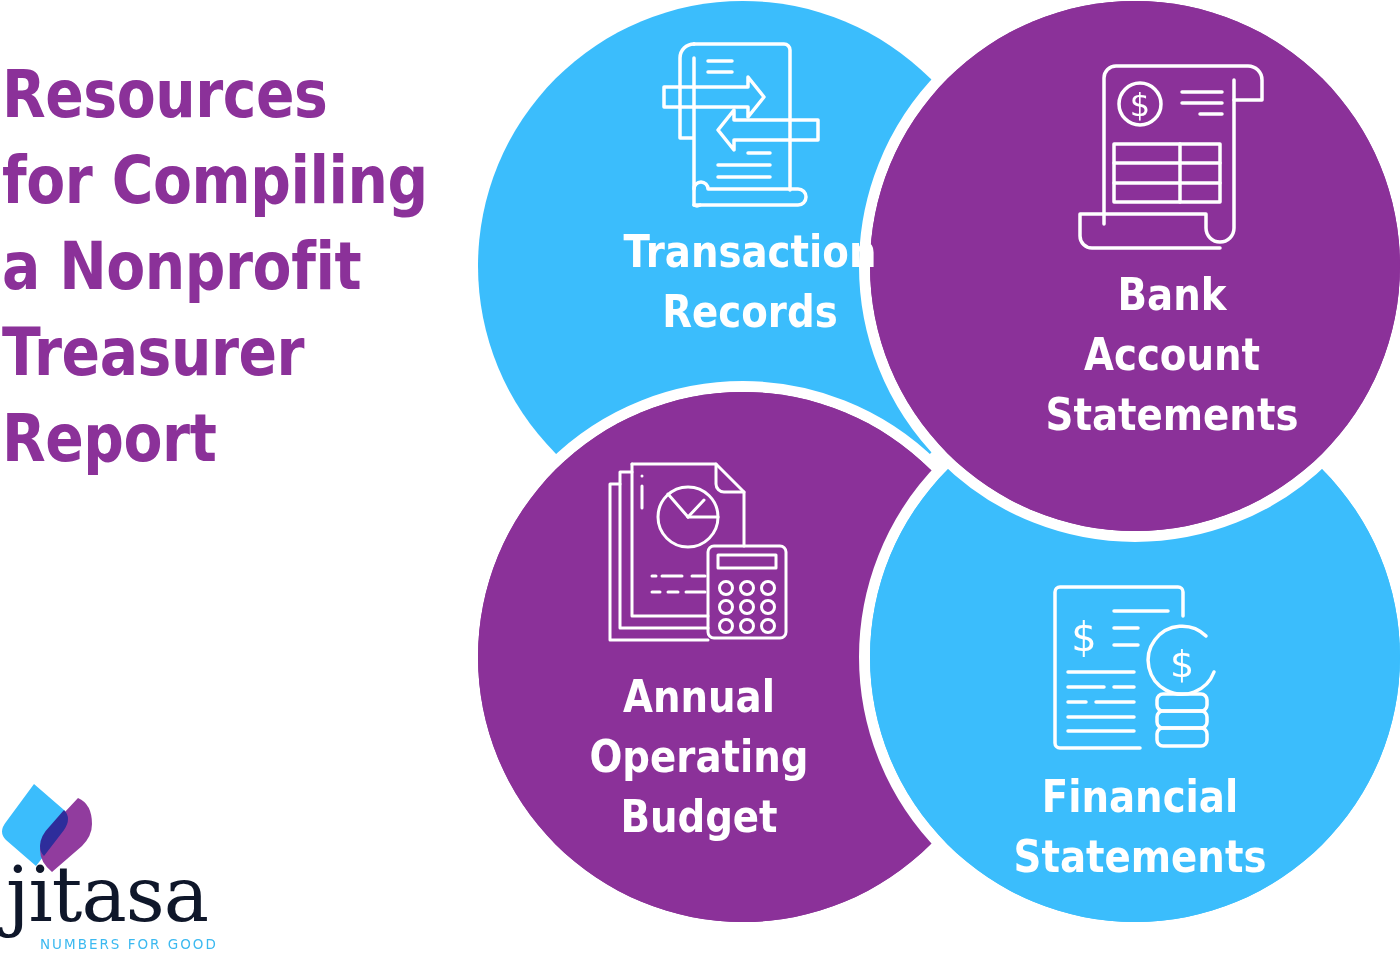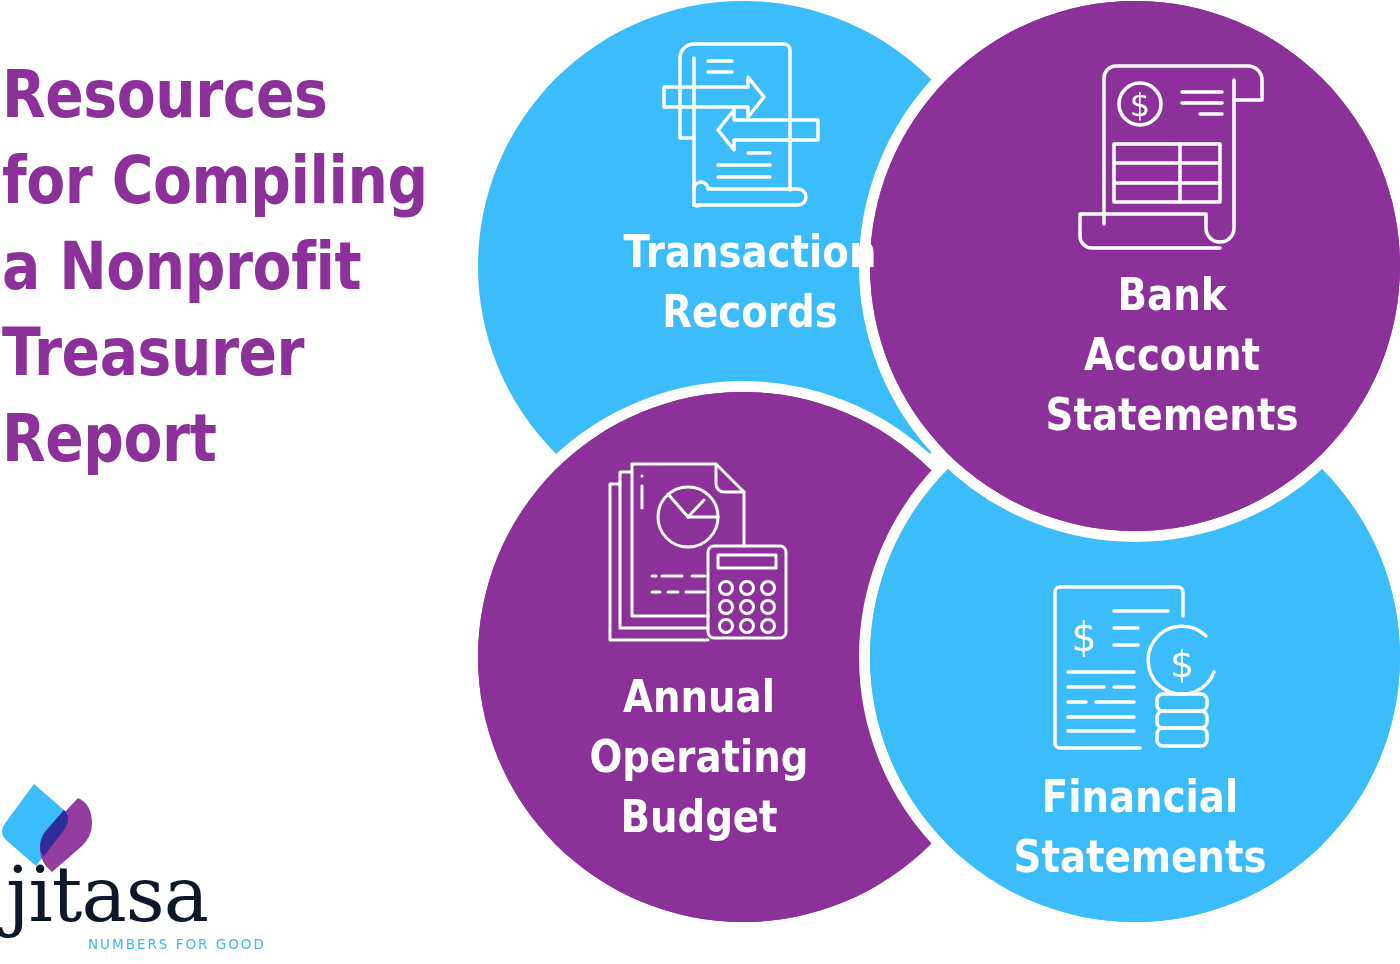--- a/index.html
+++ b/index.html
@@ -26,21 +26,21 @@
   .label span { display: block; }
   .logo { position: absolute; left: 0; top: 780px; width: 240px; height: 184px; }
   .logo-word {
     position: absolute; left: 6px; top: 855px; color: #0f172a;
     font-family: "DejaVu Serif", "Liberation Serif", serif;
     font-size: 76px; line-height: 80px; letter-spacing: -1px;
   }
   .logo-tag {
     position: absolute; left: 40px; top: 936px; color: #3bb9f0;
     font-family: "DejaVu Sans", "Liberation Sans", sans-serif;
-    font-size: 13.5px; letter-spacing: 2px; white-space: nowrap; margin-left: 48px;
+    font-size: 13.5px; letter-spacing: 2px; white-space: nowrap;
   }
 </style>
 </head>
 <body>
 
 <h1 class="title">
   <span>Resources</span>
   <span>for Compiling</span>
   <span>a Nonprofit</span>
   <span>Treasurer</span>

